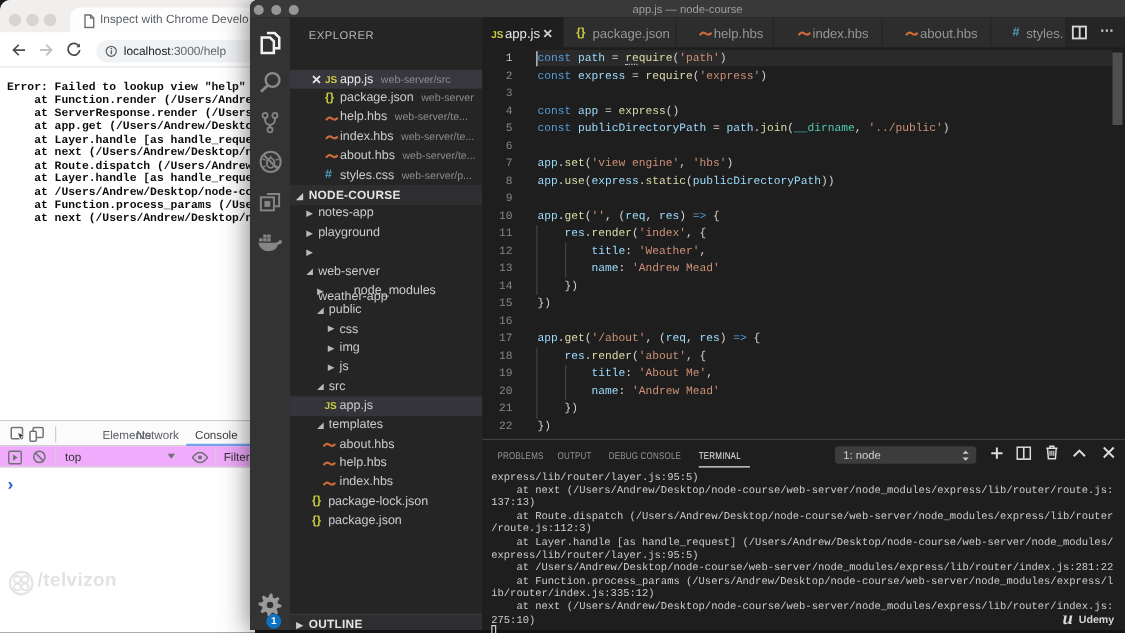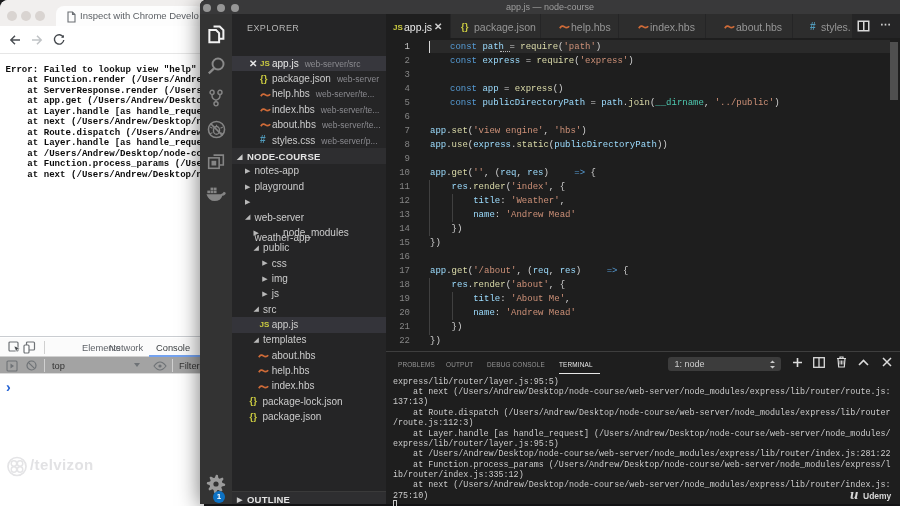--- a/index.html
+++ b/index.html
@@ -12,21 +12,21 @@
   #btab .ttl { position:absolute; left:24px; top:4px; font-size:9.5px; color:#5c6065; white-space:nowrap; }
   #toolbar { position:absolute; left:0; top:26px; width:204px; height:28px; background:#fff; border-bottom:1px solid #e6e6e6; }
   #pill { position:absolute; left:77px; top:5.5px; width:130px; height:18px; background:#f0f2f3; border-radius:9px; }
   #pill .url { position:absolute; left:22px; top:4px; font-size:9.5px; color:#202124; white-space:nowrap; }
   #pill .url .dim { color:#5f6368; }
   #errtext { position:absolute; left:5.5px; top:65px; font-family:"Liberation Mono", monospace; font-weight:bold; font-size:9.1px; line-height:10.47px; color:#0c0c0c; white-space:pre; }
   
   #devtools { position:absolute; left:0; top:336px; width:204px; height:170px; background:#fff; border-top:1px solid #cacdd1; }
   #dtrow1 { position:absolute; left:0; top:1px; width:204px; height:19px; background:#fbfbfb; border-bottom:1px solid #d0d0d0; }
   .dtab { position:absolute; top:4.5px; font-size:9.3px; color:#5f6368; }
-  #dtrow2 { position:absolute; left:0; top:20px; width:204px; height:17px; background:#a3a3a3; border-bottom:1px solid #dadada; }
+  #dtrow2 { position:absolute; left:0; top:20px; width:204px; height:17px; background:#f0abfc; border-bottom:1px solid #dadada; }
   #dtrow2 .lbl { position:absolute; top:3.5px; font-size:9.3px; color:#333; }
   .vsep { position:absolute; width:1px; background:#d0d0d0; }
   #wm { position:absolute; left:30px; top:119px; font-size:15px; font-weight:bold; color:#e2e2e4; letter-spacing:0.4px; }
   
   #vscode { position:absolute; left:200px; top:0; width:700px; height:504px; background:#1e1e1e; border-radius:6px 0 0 0; box-shadow:0 2px 22px rgba(0,0,0,0.55); }
   #titlebar { position:absolute; left:0; top:0; width:700px; height:14px; background:#39393a; border-radius:6px 0 0 0; }
   .vlight { position:absolute; top:3.9px; width:8px; height:8px; border-radius:50%; background:#969696; }
   #titlebar .t { position:absolute; left:0; right:0; top:2px; text-align:center; font-size:9px; color:#9e9e9e; }
   #activitybar { position:absolute; left:0; top:14px; width:32px; height:490px; background:#333333; }
   .aicon { position:absolute; left:0; width:32px; height:32px; display:flex; align-items:center; justify-content:center; }
@@ -45,21 +45,21 @@
   .ico-css { color:#519aba; font-size:10px; }
   
   #tabsbar { position:absolute; left:186px; top:14px; width:514px; height:23.5px; background:#252526; }
   .etab { position:absolute; top:0; height:23.5px; background:#2d2d2d; border-right:1px solid #252526; font-size:10.5px; color:#969696; }
   .etab.active { background:#1e1e1e; color:#e9e9e9; }
   .etab .ic { position:absolute; top:6px; font-weight:bold; }
   .etab .nm { position:absolute; top:7px; white-space:nowrap; }
   #editor { position:absolute; left:186px; top:37.5px; width:514px; height:313px; background:#1e1e1e; overflow:hidden; }
   #lnums { position:absolute; left:0; top:2px; width:24px; text-align:right; font-family:"Liberation Mono", monospace; font-size:9px; line-height:14.05px; color:#858585; }
   #code { position:absolute; left:44px; top:2px; font-family:"Liberation Mono", monospace; font-size:9px; line-height:14.05px; color:#d4d4d4; white-space:pre; }
-  #code .k { color:#569cd6;margin-left:20px; } 
+  #code .k { color:#569cd6; } 
   #code .v { color:#9cdcfe; } 
   #code .f { color:#dcdcaa; } 
   #code .s { color:#ce9178; } 
   .iguide { position:absolute; width:1px; background:#404040; }
   #curline { position:absolute; left:43px; top:2.8px; width:461px; height:12.6px; background:#2a2a2a; }
   #cursor1 { position:absolute; left:43px; top:3px; width:1.2px; height:12px; background:#d8d8d8; }
   #scrollbar { position:absolute; left:504px; top:4.5px; width:8px; height:58px; background:#4f4f4f; }
   
   #panel { position:absolute; left:186px; top:350.5px; width:514px; height:153.5px; background:#1e1e1e; border-top:1px solid #3e3e3e; }
   .ptab { position:absolute; top:8px; font-size:7.8px; letter-spacing:0.2px; transform:scaleX(0.82); transform-origin:0 0; color:#969696; }
@@ -90,20 +90,28 @@
     <svg style="position:absolute;left:8px;top:7px" width="14" height="14" viewBox="0 0 14 14">
         <path d="M12 7H3M7 2.8L2.8 7 7 11.2" fill="none" stroke="#4a4e53" stroke-width="1.4"></path>
       </svg>
     <svg style="position:absolute;left:30px;top:7px" width="14" height="14" viewBox="0 0 14 14">
         <path d="M2 7h9M7 2.8L11.2 7 7 11.2" fill="none" stroke="#c0c3c6" stroke-width="1.5"></path>
       </svg>
     <svg style="position:absolute;left:52px;top:7px" width="14" height="14" viewBox="0 0 14 14">
         <path d="M11.3 4.2A4.7 4.7 0 1 0 11.8 7" fill="none" stroke="#45494e" stroke-width="1.4"></path>
         <path d="M11.9 1.8v3H9z" fill="#45494e"></path>
       </svg>
+    <div id="pill">
+      <svg style="position:absolute;left:7px;top:4px" width="10" height="10" viewBox="0 0 10 10">
+          <circle cx="5" cy="5" r="4" fill="none" stroke="#5f6368" stroke-width="1"></circle>
+          <rect x="4.5" y="4.3" width="1.2" height="3" fill="#5f6368"></rect>
+          <rect x="4.5" y="2.3" width="1.2" height="1.2" fill="#5f6368"></rect>
+        </svg>
+      <div class="url">localhost<span class="dim">:3000/help</span></div>
+    </div>
   </div>
   <div id="errtext">Error: Failed to lookup view "help" in views directory
     at Function.render (/Users/Andrew/Desktop/node-course
     at ServerResponse.render (/Users/Andrew/Desktop/node-
     at app.get (/Users/Andrew/Desktop/node-course/web-ser
     at Layer.handle [as handle_request] (/Users/Andrew/De
     at next (/Users/Andrew/Desktop/node-course/web-server
     at Route.dispatch (/Users/Andrew/Desktop/node-course/
     at Layer.handle [as handle_request] (/Users/Andrew/De
     at /Users/Andrew/Desktop/node-course/web-server/node_

